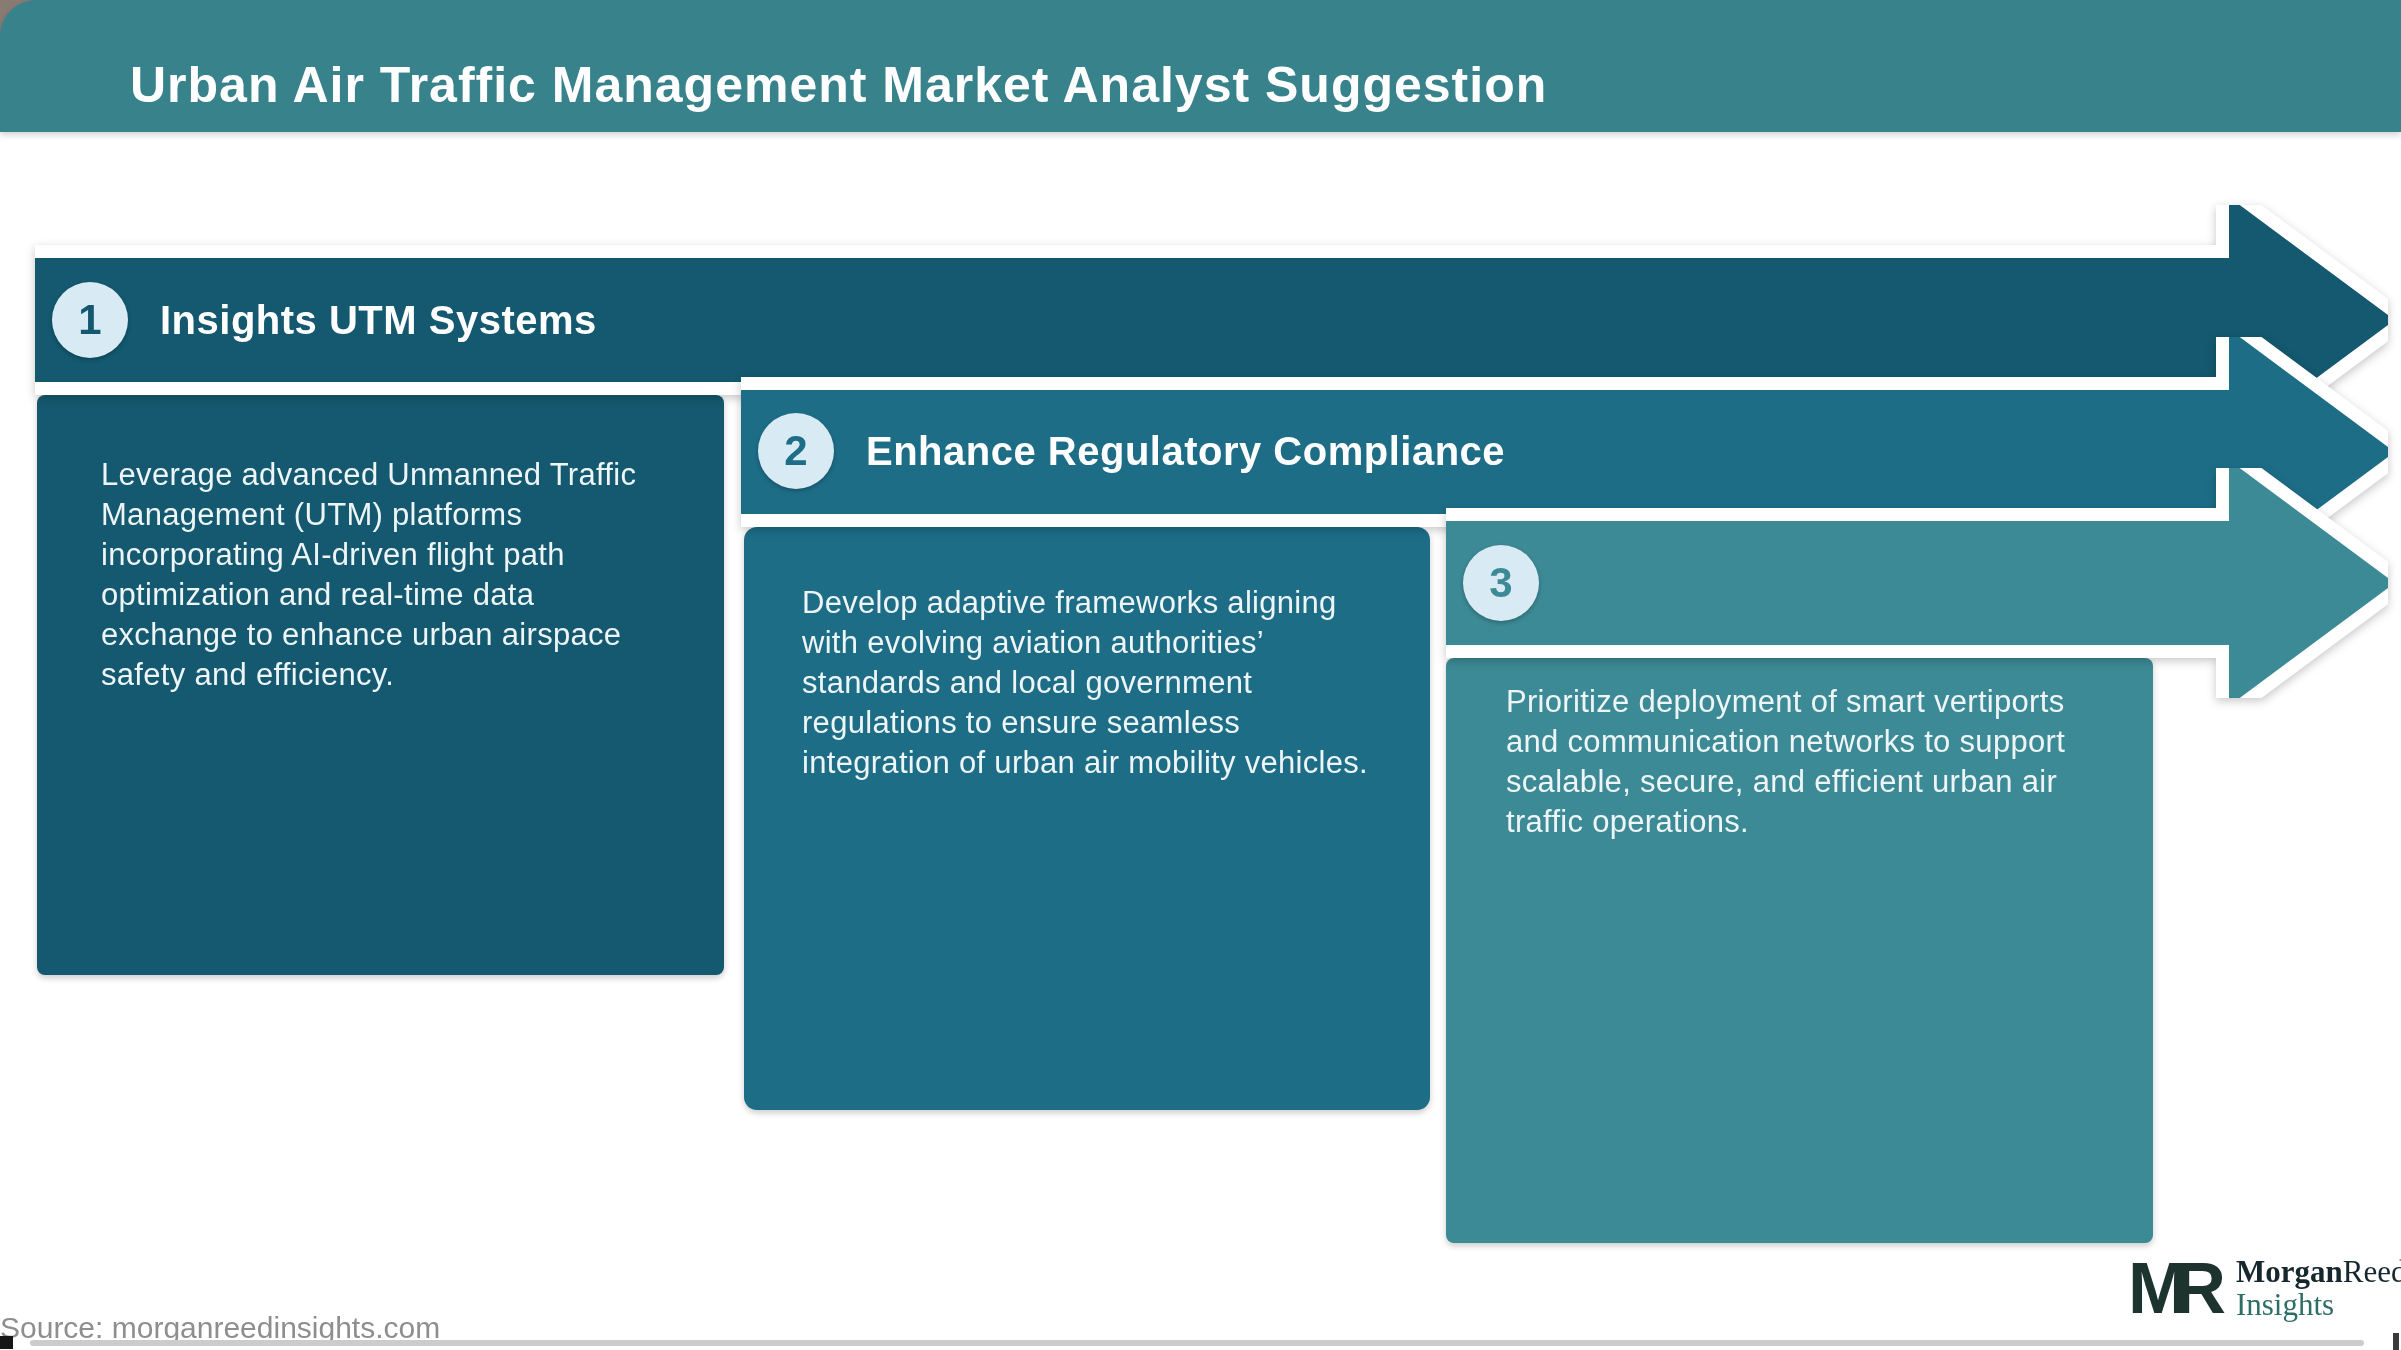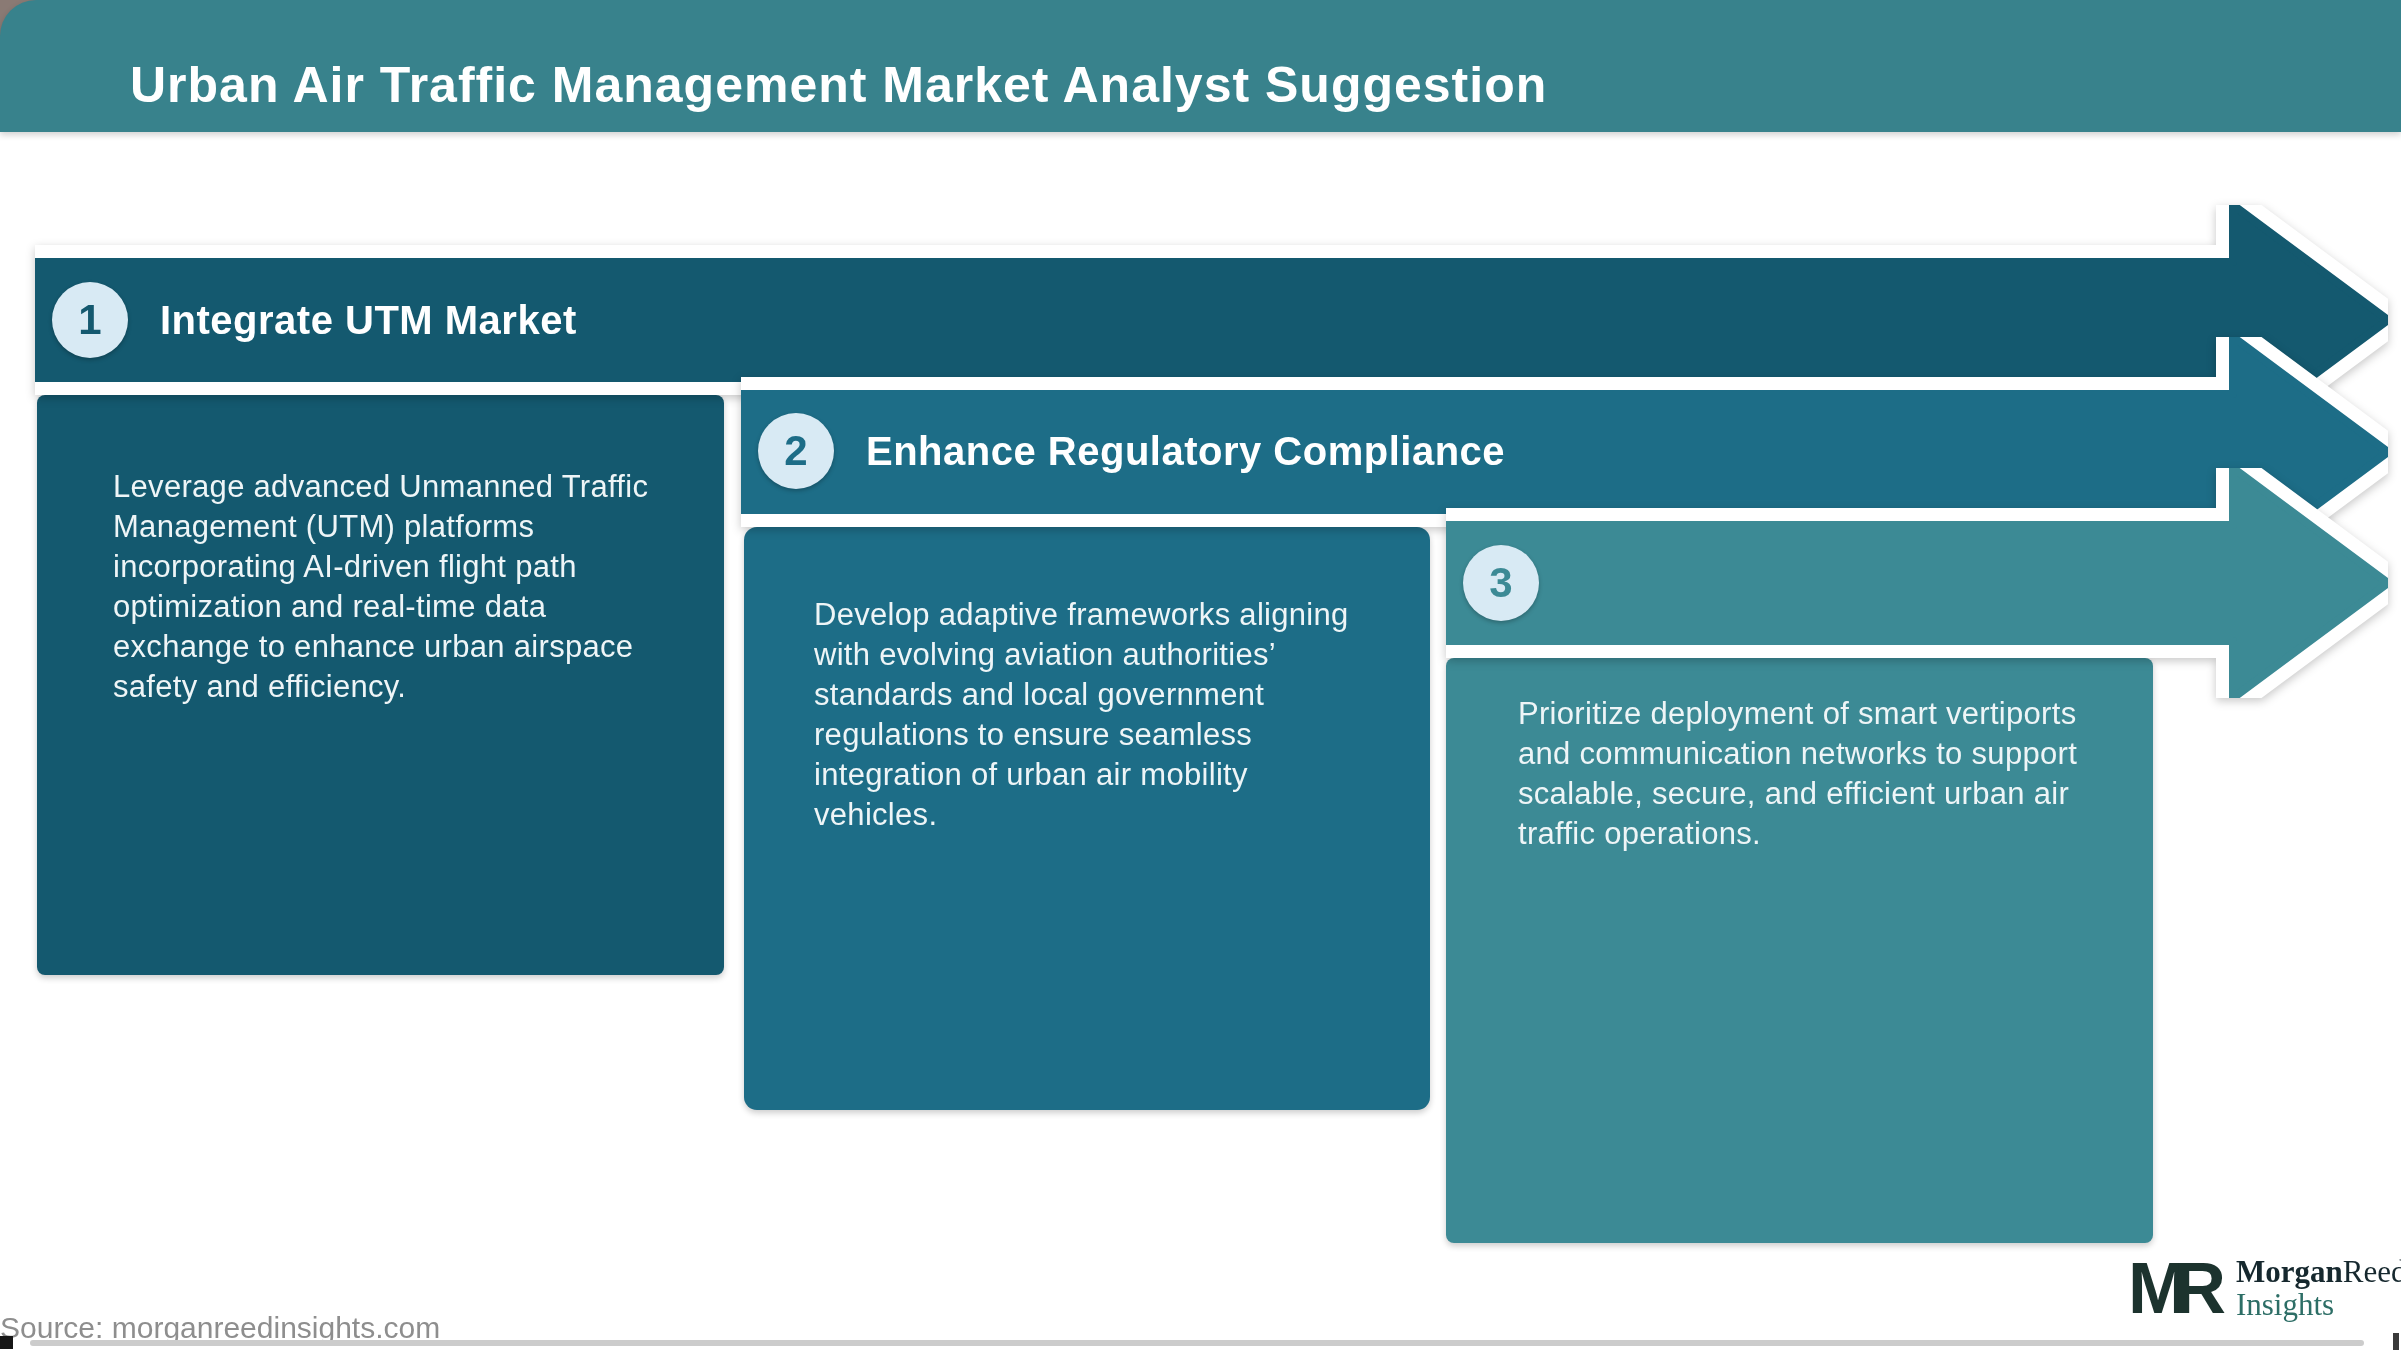--- a/index.html
+++ b/index.html
@@ -29,21 +29,21 @@
   .badge{width:76px;height:76px;border-radius:50%;background:#d8eaf4;display:flex;align-items:center;
          justify-content:center;font-size:42px;font-weight:bold;box-shadow:0 2px 4px rgba(0,0,0,.25);}
   .s1 .badge{color:#14596f;} .s2 .badge{color:#1d6d87;} .s3 .badge{color:#3c8a95;}
   .band .step-title{color:#ffffff;font-size:40px;font-weight:bold;letter-spacing:.5px;white-space:nowrap;}
 
   
   .desc{position:absolute;border-radius:8px;box-shadow:0 3px 6px rgba(0,0,0,.20);box-sizing:border-box;}
   .d1{left:37px;top:395px;width:687px;height:580px;background:#14596f;padding:60px 58px 0 64px;}
   .d2{left:744px;top:527px;width:686px;height:583px;background:#1d6d87;padding:56px 56px 0 58px;border-radius:13px;}
   .d3{left:1446px;top:658px;width:707px;height:585px;background:#3c8a95;padding:24px 56px 0 60px;}
-  .desc p{margin:12px;color:#eef5f7;font-size:31px;line-height:40px;letter-spacing:.3px;}
+  .desc p{margin:0;color:#eef5f7;font-size:31px;line-height:40px;letter-spacing:.3px;}
 
   
   .source{position:absolute;left:0;top:1278px;width:2401px;
           color:#8e8e8e;font-size:30px;margin-top:33px;}
   .logo{position:absolute;left:2128px;top:1252px;display:flex;align-items:center;gap:10px;}
   .monogram{font-size:72px;font-weight:900;color:#1c332e;letter-spacing:-14px;line-height:72px;
             padding-right:14px;}
   .logo-text{display:flex;flex-direction:column;justify-content:center;font-family:"Liberation Serif",serif;}
   .logo-name{font-size:31px;line-height:33px;color:#16282e;}
   .logo-name .bold{font-weight:bold;}
@@ -77,21 +77,21 @@
 
   <svg class="arrow a3" width="942" height="230" viewBox="0 0 942 230">
     <path d="M0,57 L787,57 L787,0 L942,115 L787,230 L787,173 L0,173 Z" fill="none" stroke="#ffffff" stroke-width="34" stroke-linejoin="round"></path>
     <path d="M0,57 L787,57 L787,0 L942,115 L787,230 L787,173 L0,173 Z" stroke-width="8" stroke-linejoin="round" fill="#3c8a95" stroke="#3c8a95"></path>
   </svg>
 
   <div class="band b1 s1">
     <div class="badge">
       <span>1</span>
     </div>
-    <div class="step-title">Integrate UTM Market</div>
+    <div class="step-title">Insights UTM Systems</div>
   </div>
 
   <div class="band b2 s2">
     <div class="badge">
       <span>2</span>
     </div>
     <div class="step-title">Enhance Regulatory Compliance</div>
   </div>
 
   <div class="band b3 s3">

